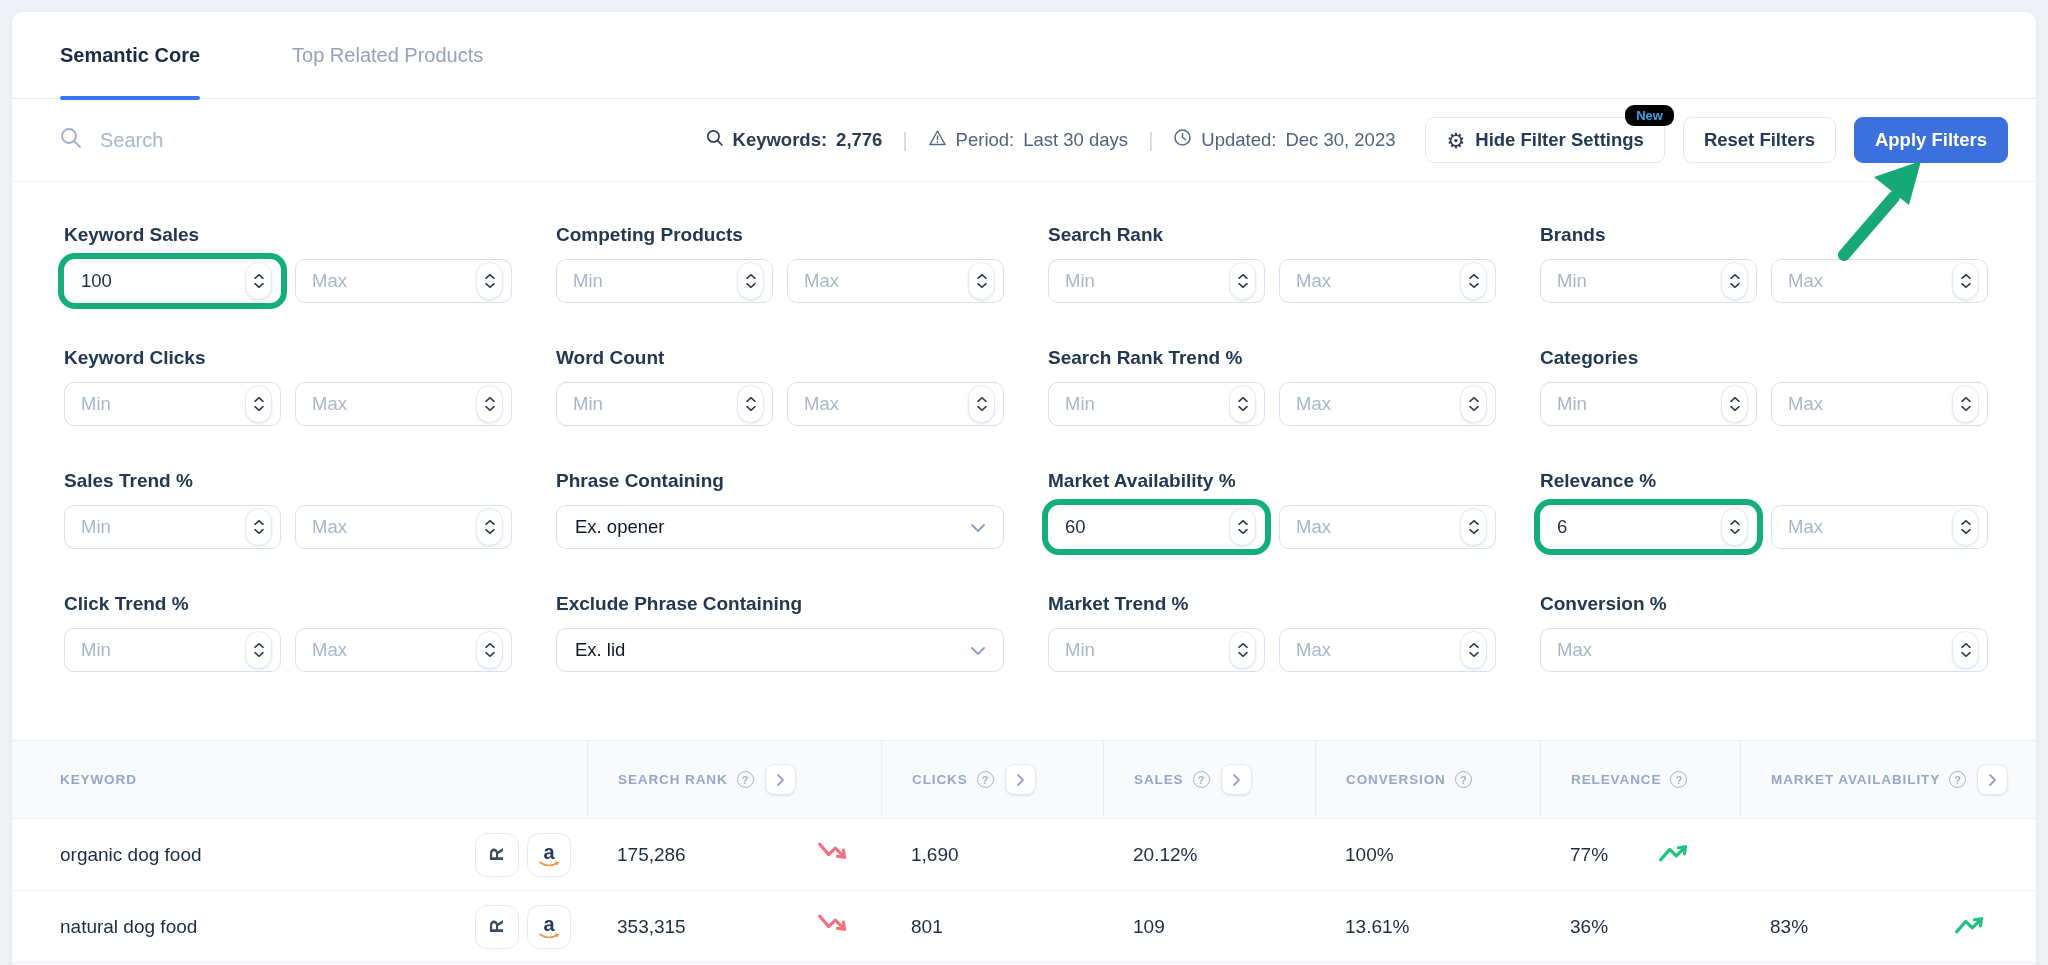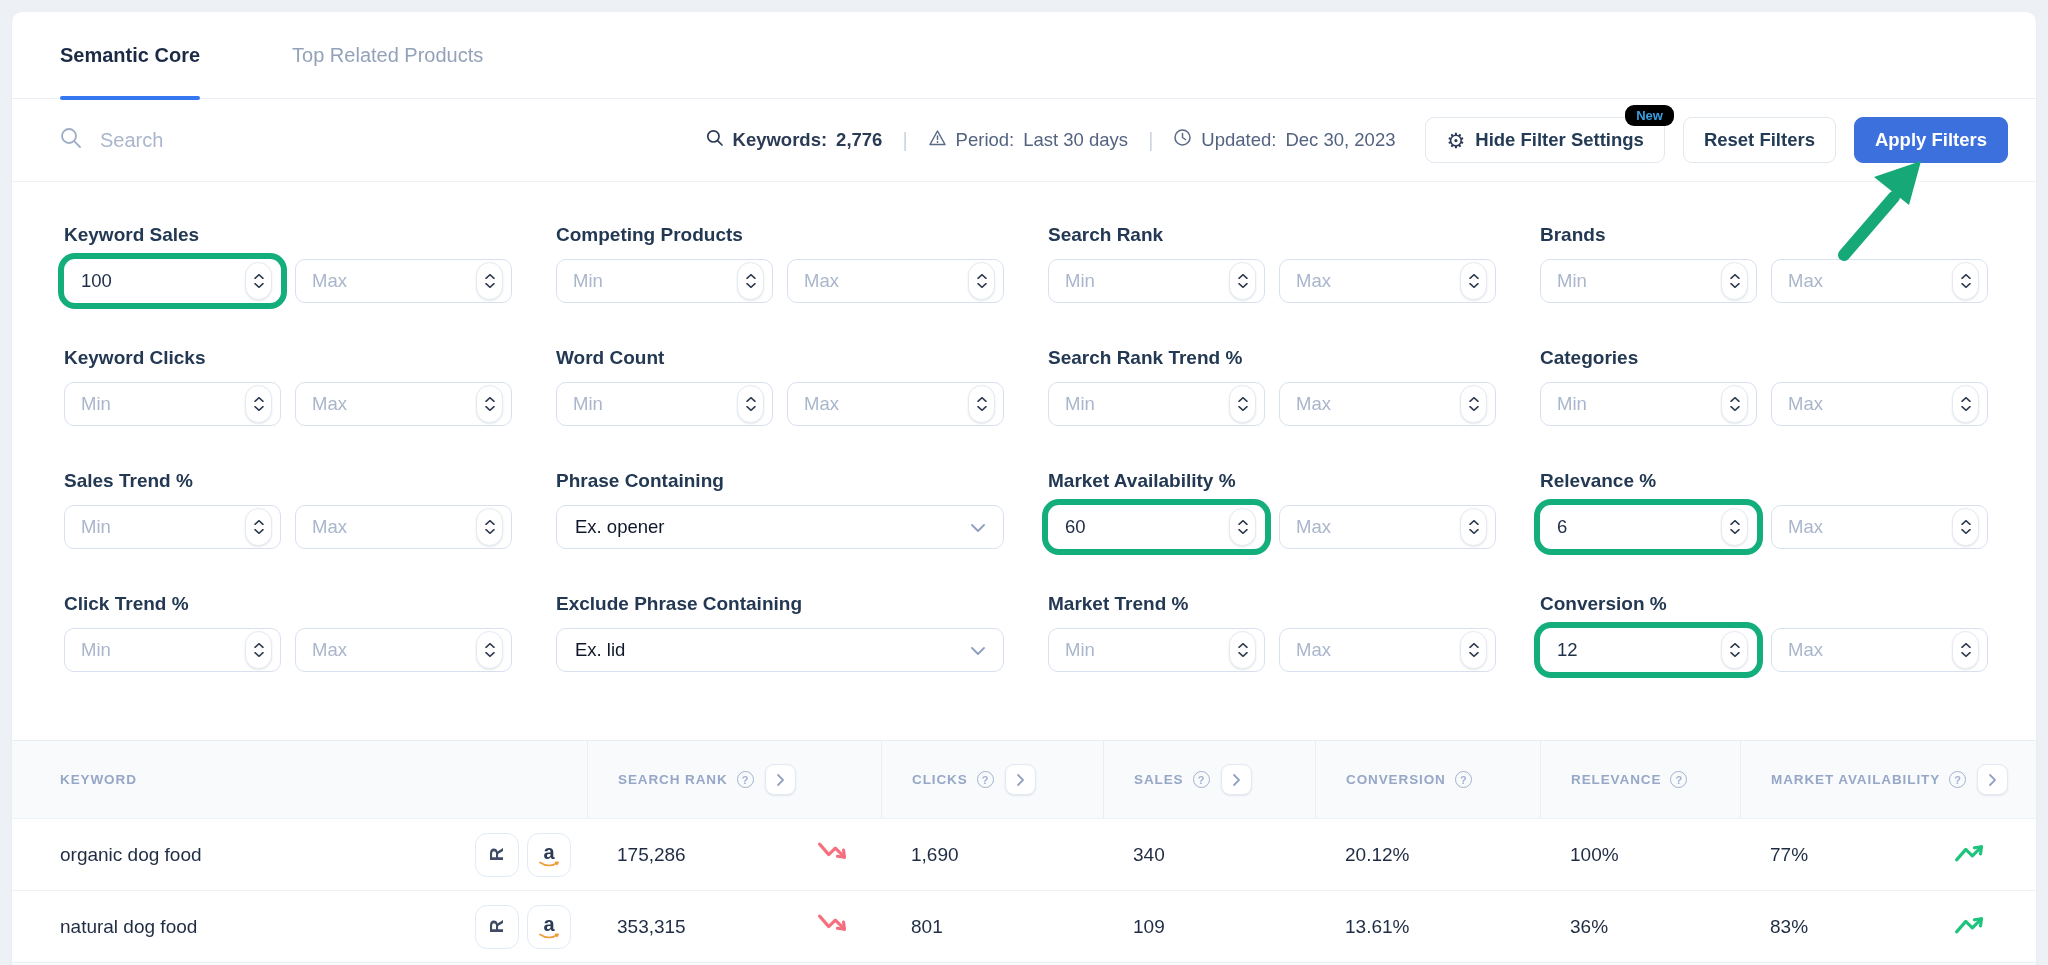--- a/index.html
+++ b/index.html
@@ -610,31 +610,20 @@
                 <path d="M1 0.7 L5 4.3 L9 0.7" stroke="#2f3b4f" stroke-width="1.6" fill="none" stroke-linecap="round"></path>
               </svg>
             </span>
         </div>
       </div>
     </div>
 
     <div class="fgroup">
       <div class="flabel">Conversion %</div>
       <div class="frow">
-        <div class="ninput hl">
-          <input value="12" style="">
-          <span class="stepper">
-              <svg width="10" height="5" viewBox="0 0 10 5">
-                <path d="M1 4.3 L5 0.7 L9 4.3" stroke="#2f3b4f" stroke-width="1.6" fill="none" stroke-linecap="round"></path>
-              </svg>
-              <svg width="10" height="5" viewBox="0 0 10 5">
-                <path d="M1 0.7 L5 4.3 L9 0.7" stroke="#2f3b4f" stroke-width="1.6" fill="none" stroke-linecap="round"></path>
-              </svg>
-            </span>
-        </div>
         <div class="ninput">
           <input placeholder="Max" style="">
           <span class="stepper">
               <svg width="10" height="5" viewBox="0 0 10 5">
                 <path d="M1 4.3 L5 0.7 L9 4.3" stroke="#2f3b4f" stroke-width="1.6" fill="none" stroke-linecap="round"></path>
               </svg>
               <svg width="10" height="5" viewBox="0 0 10 5">
                 <path d="M1 0.7 L5 4.3 L9 0.7" stroke="#2f3b4f" stroke-width="1.6" fill="none" stroke-linecap="round"></path>
               </svg>
             </span>
@@ -715,23 +704,20 @@
         <span>175,286</span>
         <span><svg width="34" height="24" viewBox="0 0 26 18">
               <path d="M2 3 L9 11 L14 6 L21 13" stroke="#f4707f" stroke-width="2.4" fill="none" stroke-linecap="round" stroke-linejoin="round"></path>
               <path d="M21 13 L15.6 12.3 M21 13 L20.3 7.6" stroke="#f4707f" stroke-width="2.4" fill="none" stroke-linecap="round"></path>
             </svg></span>
       </div>
       <div class="td">
           <span>1,690</span>
         </div>
       <div class="td">
-          <span>340</span>
-        </div>
-      <div class="td">
           <span>20.12%</span>
         </div>
       <div class="td">
           <span>100%</span>
         </div>
       <div class="td with-trend ma">
         <span>77%</span>
         <span><svg width="34" height="24" viewBox="0 0 26 18">
               <path d="M2 15 L9 7 L14 12 L21 5" stroke="#1ec37d" stroke-width="2.4" fill="none" stroke-linecap="round" stroke-linejoin="round"></path>
               <path d="M21 5 L15.6 5.7 M21 5 L20.3 10.4" stroke="#1ec37d" stroke-width="2.4" fill="none" stroke-linecap="round"></path>

